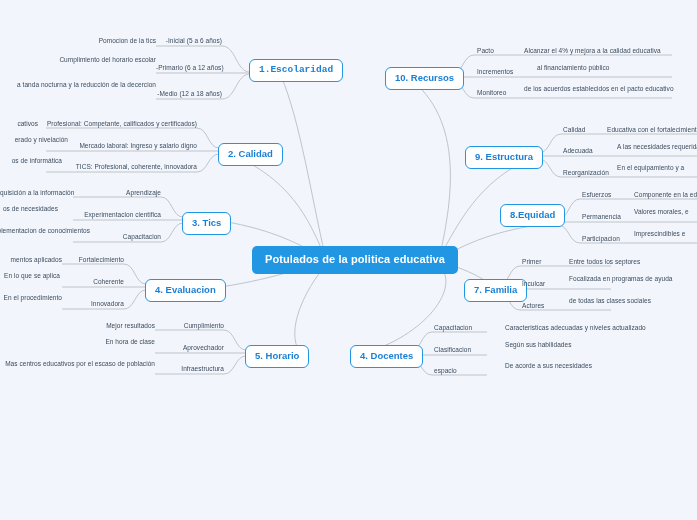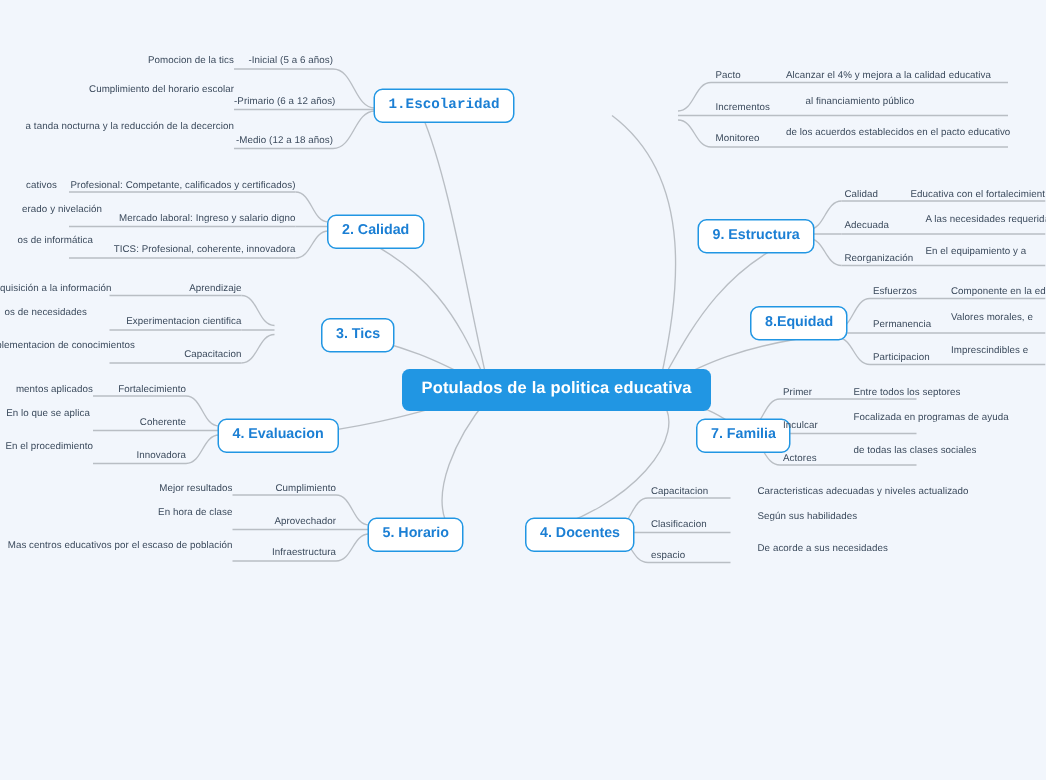--- a/index.html
+++ b/index.html
@@ -153,39 +153,39 @@
 
       <path d="M452 74 C 463 74 463 55 474 55"></path>
       <path d="M452 77 L 474 77"></path>
       <path d="M452 80 C 463 80 463 98 474 98"></path>
       <path d="M474 55 L 672 55"></path>
       <path d="M474 77 L 672 77"></path>
       <path d="M474 98 L 672 98"></path>
     </g>
   </svg>
 
-  <div class="node root-node" style="left:268px; top:246px;">Potulados de la politica educativa</div>
+  <div class="node root-node" style="left:252px; top:246px;">Potulados de la politica educativa</div>
 
   <div class="node branch-node" style="left:249px; top:59px;font-family:Liberation Mono, monospace;">1.Escolaridad</div>
   <div class="leaf right-align" style="left:156px; top:38px; width:66px;">-Inicial (5 a 6 años)</div>
   <div class="leaf right-align" style="left:156px; top:65px; width:66px;">-Primario (6 a 12 años)</div>
   <div class="leaf right-align" style="left:156px; top:91px; width:66px;">-Medio (12 a 18 años)</div>
   <div class="leaf right-align" style="left:36px; top:38px; width:120px;">Pomocion de la tics</div>
   <div class="leaf right-align" style="left:16px; top:57px; width:140px;">Cumplimiento del horario escolar</div>
   <div class="leaf right-align" style="left:-8px; top:82px; width:164px;">a tanda nocturna y la reducción de la decercion</div>
 
   <div class="node branch-node" style="left:218px; top:143px;">2. Calidad</div>
   <div class="leaf right-align" style="left:46px; top:121px; width:151px;">Profesional: Competante, calificados y certificados)</div>
   <div class="leaf right-align" style="left:46px; top:143px; width:151px;">Mercado laboral: Ingreso y salario digno</div>
   <div class="leaf right-align" style="left:46px; top:164px; width:151px;">TICS: Profesional, coherente, innovadora</div>
   <div class="leaf right-align" style="left:-8px; top:121px; width:46px;">cativos</div>
   <div class="leaf right-align" style="left:-8px; top:137px; width:76px;">erado y nivelación</div>
   <div class="leaf right-align" style="left:-8px; top:158px; width:70px;">os de informática</div>
 
-  <div class="node branch-node" style="left:182px; top:212px;margin-left:32px;">3. Tics</div>
+  <div class="node branch-node" style="left:182px; top:212px;">3. Tics</div>
   <div class="leaf right-align" style="left:73px; top:190px; width:88px;">Aprendizaje</div>
   <div class="leaf right-align" style="left:73px; top:212px; width:88px;">Experimentacion cientifica</div>
   <div class="leaf right-align" style="left:73px; top:234px; width:88px;">Capacitacion</div>
   <div class="leaf right-align" style="left:-8px; top:190px; width:81px;">Adquisición a la información</div>
   <div class="leaf right-align" style="left:-8px; top:206px; width:66px;">os de necesidades</div>
   <div class="leaf right-align" style="left:-8px; top:228px; width:89px;">mplementacion de conocimientos</div>
 
   <div class="node branch-node" style="left:145px; top:279px;">4. Evaluacion</div>
   <div class="leaf right-align" style="left:62px; top:257px; width:62px;">Fortalecimiento</div>
   <div class="leaf right-align" style="left:62px; top:279px; width:62px;">Coherente</div>
@@ -227,20 +227,21 @@
   <div class="leaf" style="left:634px; top:231px;">Imprescindibles e</div>
 
   <div class="node branch-node" style="left:465px; top:146px;">9. Estructura</div>
   <div class="leaf" style="left:563px; top:127px;">Calidad</div>
   <div class="leaf" style="left:563px; top:148px;">Adecuada</div>
   <div class="leaf" style="left:563px; top:170px;">Reorganización</div>
   <div class="leaf" style="left:607px; top:127px;">Educativa con el fortalecimient</div>
   <div class="leaf" style="left:617px; top:144px;">A las necesidades requeridas</div>
   <div class="leaf" style="left:617px; top:165px;">En el equipamiento y a</div>
 
+  <div class="node branch-node" style="left:385px; top:67px;">10. Recursos</div>
   <div class="leaf" style="left:477px; top:48px;">Pacto</div>
   <div class="leaf" style="left:477px; top:69px;">Incrementos</div>
   <div class="leaf" style="left:477px; top:90px;">Monitoreo</div>
   <div class="leaf" style="left:524px; top:48px;">Alcanzar el 4% y mejora a la calidad educativa</div>
   <div class="leaf" style="left:537px; top:65px;">al financiamiento público</div>
   <div class="leaf" style="left:524px; top:86px;">de los acuerdos establecidos en el pacto educativo</div>
 
 </div>
 
 </body></html>

